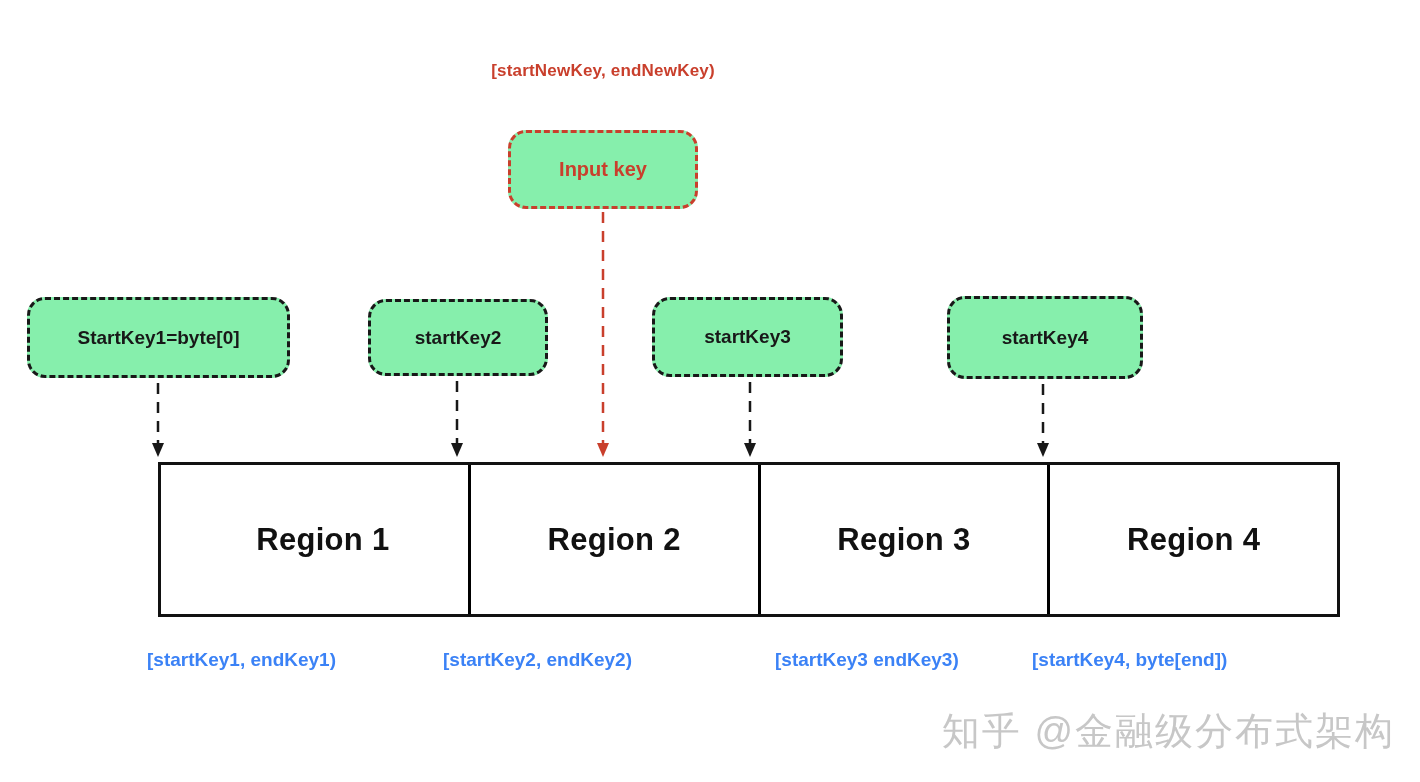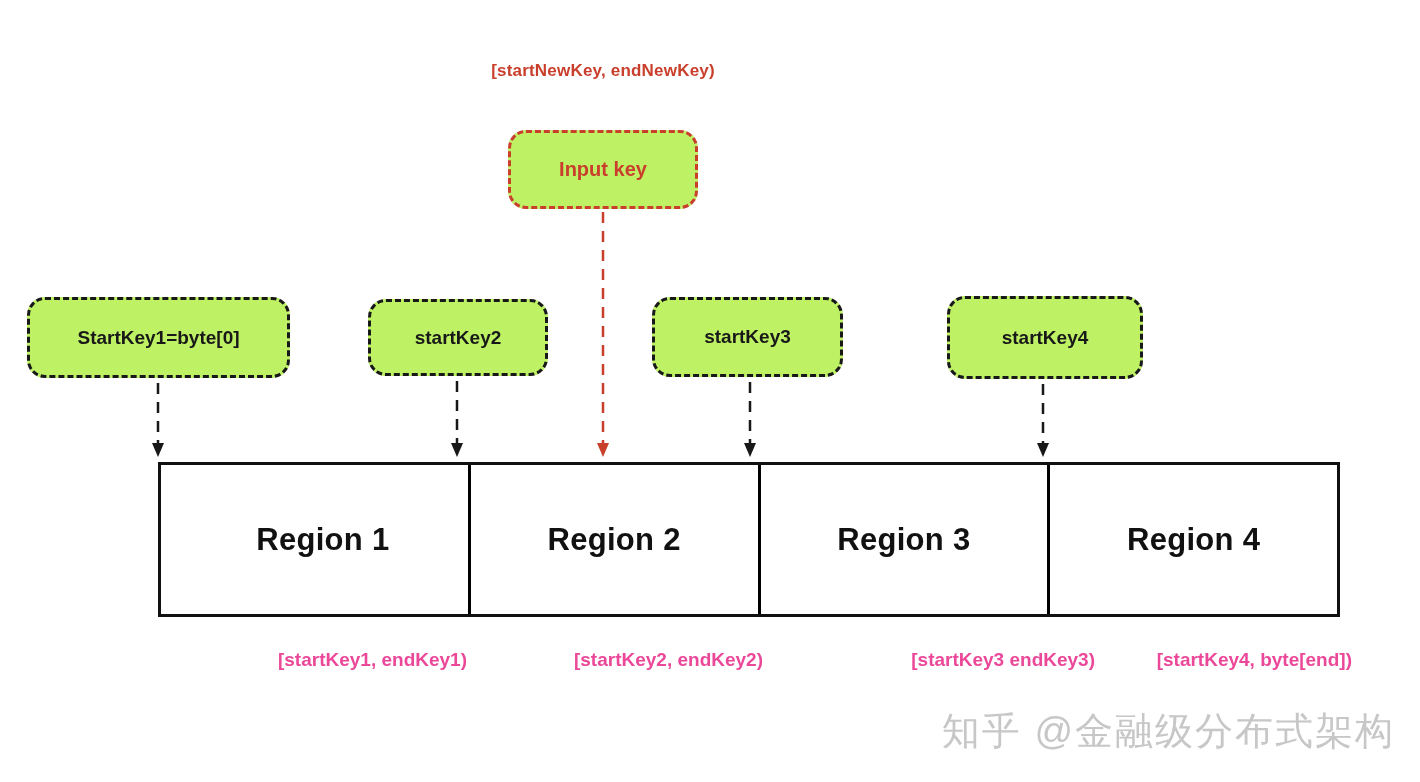--- a/index.html
+++ b/index.html
@@ -15,21 +15,21 @@
     position: absolute; left: 433px; top: 61px; width: 340px;
     text-align: center; color: #c93f2c;
     font-size: 17px; font-weight: 700; letter-spacing: 0.2px;
   }
 
   .dashed-box {
     position: absolute;
     border: 3px dashed #181818; border-radius: 18px;
     display: flex; align-items: center; justify-content: center;
     font-size: 19px; font-weight: 700; color: #181818;
-    background: #bef264;
+    background: #86efac;
   }
   .dashed-box.red { border-color: #c93f2c; color: #c93f2c; }
 
   .input-key { left: 508px; top: 130px; width: 190px; height: 79px; font-size: 20px; }
   .sk1 { left: 27px;  top: 297px; width: 263px; height: 81px; }
   .sk2 { left: 368px; top: 299px; width: 180px; height: 77px; }
   .sk3 { left: 652px; top: 297px; width: 191px; height: 80px; }
   .sk4 { left: 947px; top: 296px; width: 196px; height: 83px; }
 
   .arrows {
@@ -47,21 +47,21 @@
     flex: 1 1 25%;
     display: flex; align-items: center; justify-content: center;
   }
   .region + .region { border-left: 3px solid #000000; }
   .region-name {
     font-size: 31px; font-weight: 700; color: #111111; letter-spacing: 0.3px;
   }
 
   .range-label {
     position: absolute; top: 649px; width: 320px;
-    text-align: right; font-size: 19px; font-weight: 700; color: #ec4899;
+    text-align: left; font-size: 19px; font-weight: 700; color: #3b82f6;
   }
   .rl1 { left: 147px; }
   .rl2 { left: 443px; }
   .rl3 { left: 775px; }
   .rl4 { left: 1032px; }
 
   .watermark {
     position: absolute; top: 706px; left: 880px; width: 515px;
     text-align: right;
     font-size: 38px; font-weight: 400; color: #c7c7c7;

